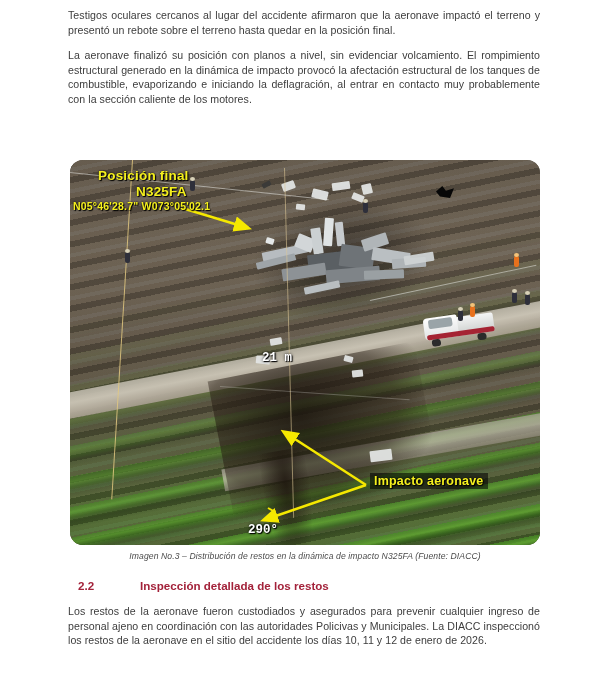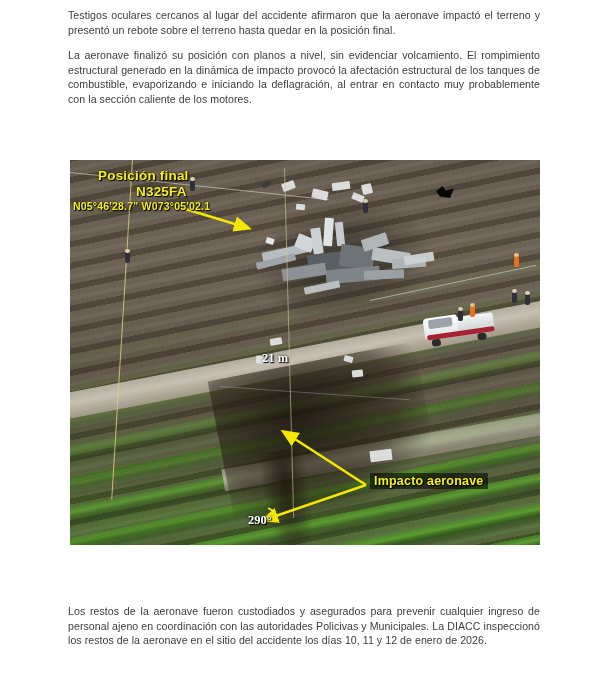--- a/index.html
+++ b/index.html
@@ -48,20 +48,21 @@
     width: 470px;
     height: 385px;
   }
 
   .photo {
     position: relative;
     width: 470px;
     height: 385px;
     overflow: hidden;
     background: #5a5145;
+    border-radius: 13px;
   }
 
   
   .photo .soil {
     position: absolute;
     inset: -40px -40px -40px -40px;
     background:
       linear-gradient(178deg, rgba(0,0,0,0.18), rgba(0,0,0,0) 35%),
       linear-gradient(to bottom, #6d6355 0%, #6a6052 26%, #5f5649 45%, #56503f 60%, #4d5a35 72%, #4a6a2e 86%, #3f5f28 100%);
   }
@@ -275,32 +276,32 @@
     color: #f5f01e;
     font-family: "Liberation Sans", sans-serif;
     font-weight: bold;
     text-shadow: 0 0 2px #000, 1px 1px 1px #000;
     white-space: nowrap;
     letter-spacing: 0.2px;
   }
   .ann-white {
     position: absolute;
     color: #ffffff;
-    font-family: Liberation Serif, serif;
+    font-family: Liberation Mono, monospace;
     font-weight: bold;
     text-shadow: 0 0 3px rgba(0,0,0,0.9), 1px 1px 1px #000;
     white-space: nowrap;
   }
   .ann-pos1 { left: 28px; top: 8px;  font-size: 13.5px; }
   .ann-pos2 { left: 66px; top: 24px; font-size: 13.5px; }
   .ann-coord { left: 3px;  top: 40px; font-size: 10.5px; }
   .ann-north { left: 386px; top: 26px; font-size: 12px; color:#0d0d0d; text-shadow:none; font-weight:bold;}
   .ann-21m   { left: 192px; top: 191px; font-size: 12.5px; }
   .ann-imp   { left: 300px; top: 313px; font-size: 12.5px; background: rgba(0,0,0,0.55); padding: 1px 4px; }
-  .ann-290   { left: 178px; top: 353px; font-size: 12.5px; }
+  .ann-290   { left: 178px; top: 363px; font-size: 12.5px; }
 
   .arrow-svg {
     position: absolute;
     left: 0; top: 0;
     width: 470px; height: 385px;
     pointer-events: none;
   }
 
   
   .photo .north-blob {
@@ -445,19 +446,24 @@
       <div class="ann-label ann-pos2">N325FA</div>
       <div class="ann-label ann-coord">N05°46'28.7" W073°05'02.1</div>
       <div class="north-blob"></div>
       <div class="ann-north">N</div>
       <div class="ann-white ann-21m">21 m</div>
       <div class="ann-label ann-imp">Impacto aeronave</div>
       <div class="ann-white ann-290">290°</div>
     </div>
   </div>
 
-
+  <div class="caption">Imagen No.3 – Distribución de restos en la dinámica de impacto N325FA (Fuente: DIACC)</div>
+
+  <div class="section-heading">
+    <span class="num">2.2</span>
+    <span class="ttl">Inspección detallada de los restos</span>
+  </div>
 
   <div class="lower">
     <p class="body-text">Los restos de la aeronave fueron custodiados y asegurados para prevenir cualquier ingreso de personal ajeno en coordinación con las autoridades Policivas y Municipales. La DIACC inspeccionó los restos de la aeronave en el sitio del accidente los días 10, 11 y 12 de enero de 2026.</p>
   </div>
 
 </div>
 
 </body></html>

